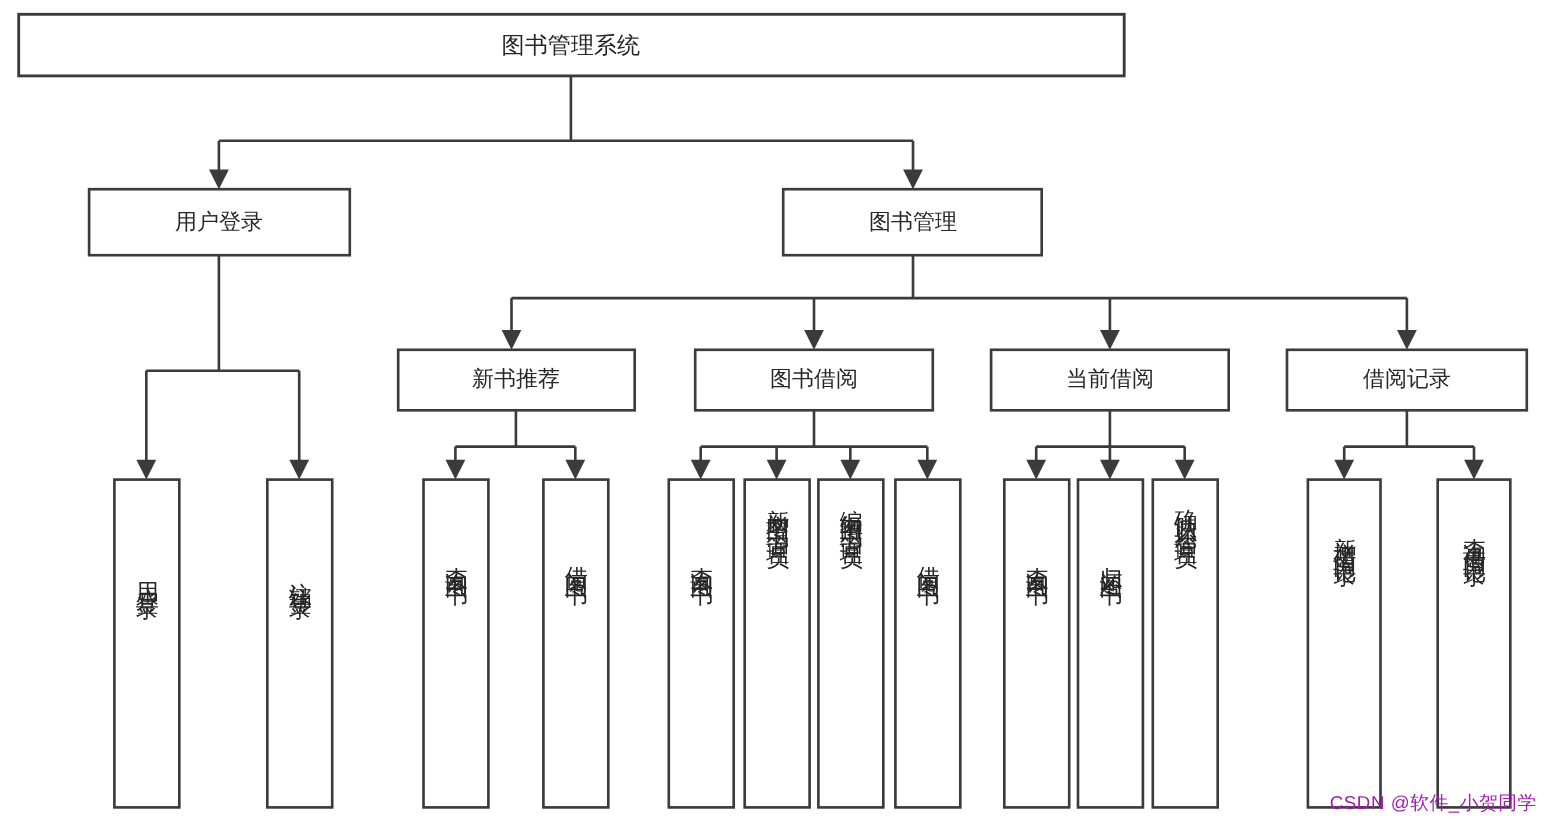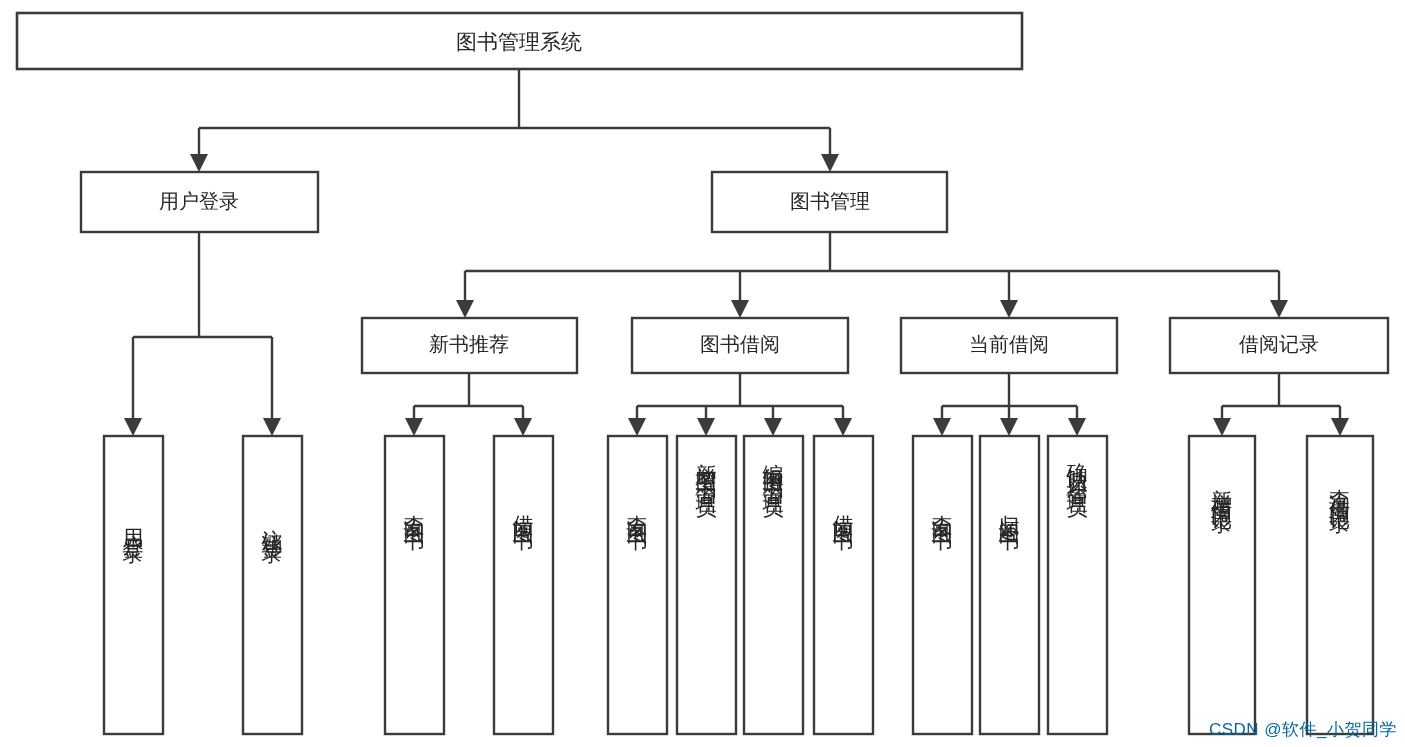--- a/index.html
+++ b/index.html
@@ -70,21 +70,21 @@
     color: #262626;
     letter-spacing: 5px;
     white-space: nowrap;
   }
   .watermark {
     position: absolute;
     right: 8px;
     bottom: 6px;
     font-family: "Liberation Sans", "DejaVu Sans", sans-serif;
     font-size: 17px;
-    color: #0369a1;
+    color: #a21caf;
     letter-spacing: 0.5px;
     white-space: nowrap;
   }
 </style>
 </head>
 <body>
 
 <div id="diagram-root">
 
   <svg class="diagram-svg" viewBox="0 0 1405 747">

